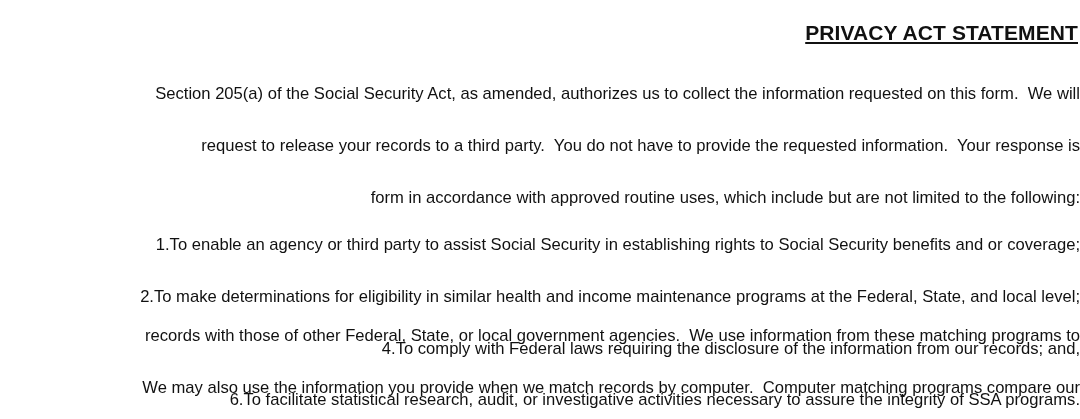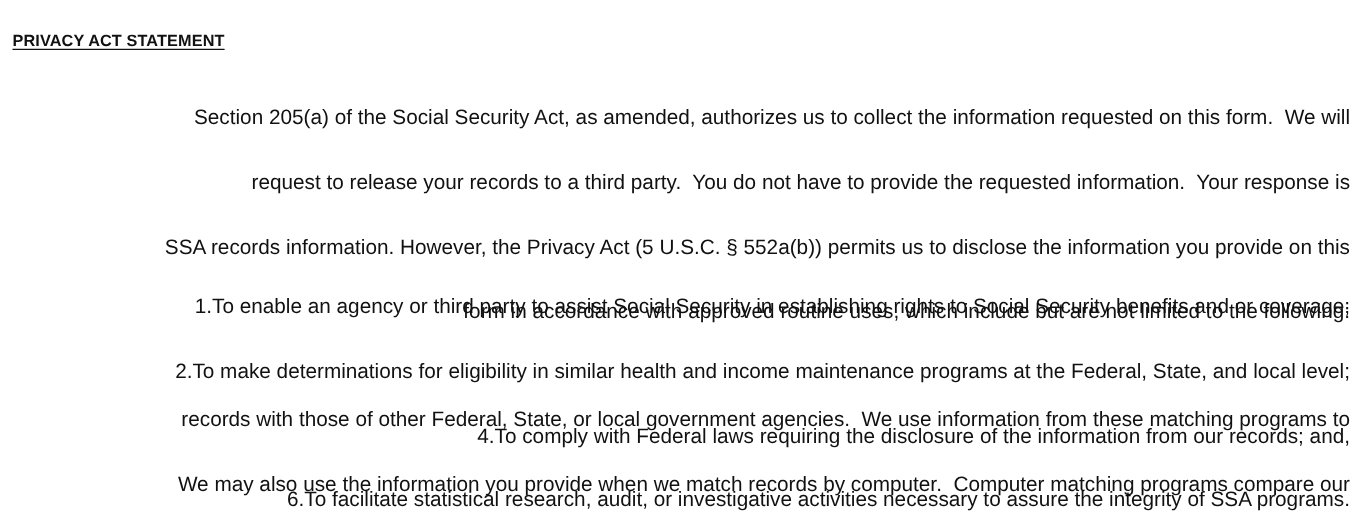--- a/index.html
+++ b/index.html
@@ -19,23 +19,23 @@
       position: absolute;
       left: 10px;
       top: 0;
       width: 1068px;
     }
     .title {
       position: absolute;
       top: 23px;
       left: 0;
       width: 1068px;
-      text-align: left;
+      text-align: right;
       font-weight: bold;
-      font-size: 13px;
+      font-size: 21px;
       line-height: 20px;
       text-decoration: underline;
       text-underline-offset: 2px;
       letter-spacing: 0.1px;
     }
     .block {
       position: absolute;
       left: 0;
       width: 1070px;
       font-size: 16.6px;
@@ -53,21 +53,20 @@
   </style>
 </head>
 <body>
 
 <div class="page">
   <div class="title">PRIVACY ACT STATEMENT</div>
 
   <div class="block" id="para1">
     <span class="line">Section 205(a) of the Social Security Act, as amended, authorizes us to collect the information requested on this form.  We will</span>
     <span class="line">request to release your records to a third party.  You do not have to provide the requested information.  Your response is</span>
-    <span class="line">SSA records information. However, the Privacy Act (5 U.S.C. § 552a(b)) permits us to disclose the information you provide on this</span>
     <span class="line">form in accordance with approved routine uses, which include but are not limited to the following:</span>
   </div>
 
   <div class="block" id="list1">
     <span class="line">1.To enable an agency or third party to assist Social Security in establishing rights to Social Security benefits and or coverage;</span>
     <span class="line">2.To make determinations for eligibility in similar health and income maintenance programs at the Federal, State, and local level;</span>
     <span class="line">4.To comply with Federal laws requiring the disclosure of the information from our records; and,</span>
     <span class="line">6.To facilitate statistical research, audit, or investigative activities necessary to assure the integrity of SSA programs.</span>
   </div>
 

